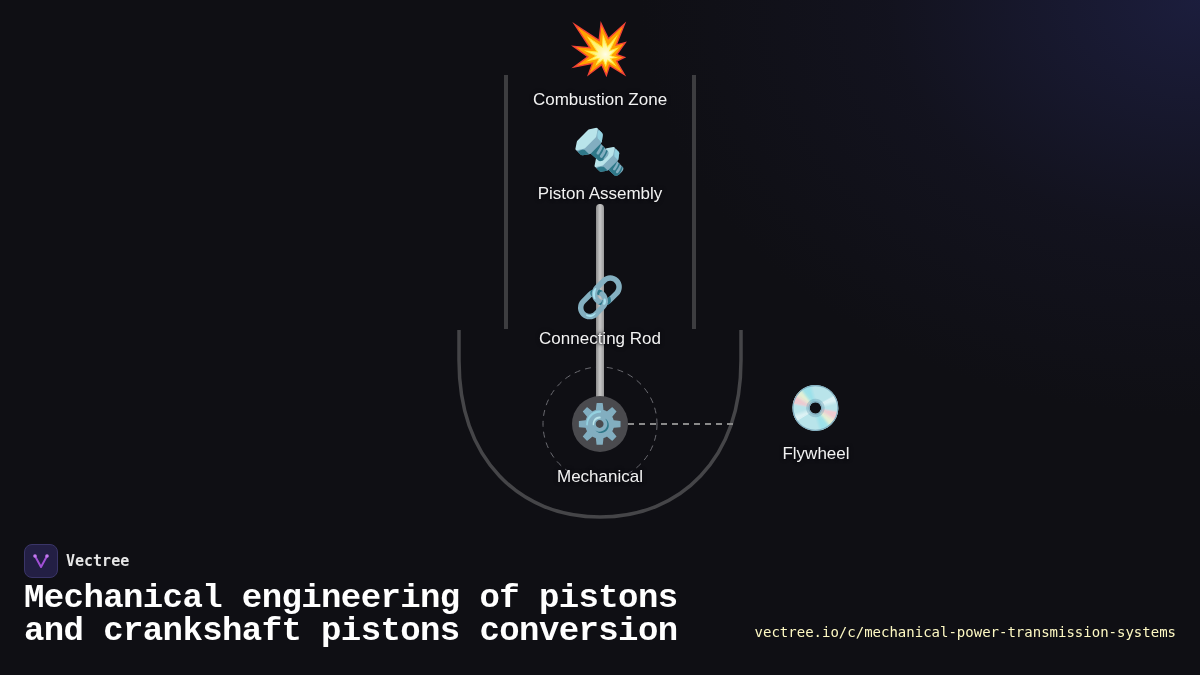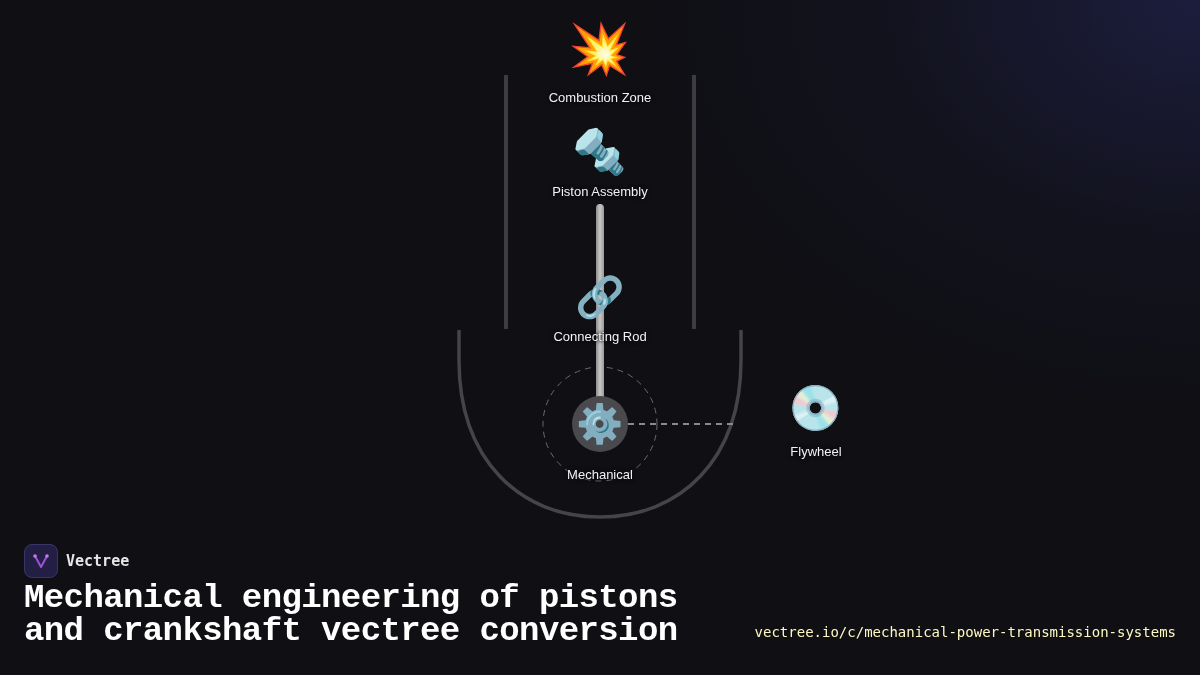--- a/index.html
+++ b/index.html
@@ -11,21 +11,21 @@
     .bg-glow {
       position: absolute; inset: 0;
       background:
         radial-gradient(ellipse 700px 520px at 1200px 0px, rgba(30,32,68,0.85) 0%, rgba(22,22,40,0.5) 45%, rgba(15,15,20,0) 80%);
       pointer-events: none;
     }
     .diagram { position: absolute; left: 0; top: 0; width: 1200px; height: 675px; }
     .node { position: absolute; display: flex; flex-direction: column; align-items: center; transform: translateX(-50%); }
     .emoji { font-size: 46px; line-height: 1; font-family: "DejaVu Sans", sans-serif; }
     .label {
-      color: #f2f2f2; font-size: 13px; white-space: nowrap;
+      color: #f2f2f2; font-size: 17px; white-space: nowrap;
       font-family: "Liberation Sans", sans-serif;
       text-shadow: 0 0 4px #0f0f14, 0 0 2px #0f0f14;
     }
     .rod {
       position: absolute; left: 596px; top: 204px; width: 8px; height: 194px;
       border-radius: 4px 4px 0 0;
       background: linear-gradient(90deg, #8c8c8c, #c8c8c8 50%, #9a9a9a);
     }
     .crank-disc {
       position: absolute; left: 572px; top: 396px; width: 56px; height: 56px; border-radius: 50%;
@@ -98,16 +98,16 @@
       <path d="M4 5 L10 16 L16 5" fill="none" stroke="#a14fd6" stroke-width="2" stroke-linecap="round" stroke-linejoin="round"></path>
       <circle cx="4" cy="5" r="1.8" fill="#c47af0"></circle>
       <circle cx="16" cy="5" r="1.8" fill="#c47af0"></circle>
     </svg>
   </div>
   <span class="brand-name">Vectree</span>
 </div>
 
 <h1 class="title">
   <span>Mechanical engineering of pistons</span><br>
-  <span>and crankshaft vectree conversion</span>
+  <span>and crankshaft pistons conversion</span>
 </h1>
 
 <div class="url">vectree.io/c/mechanical-power-transmission-systems</div>
 
 </body></html>

